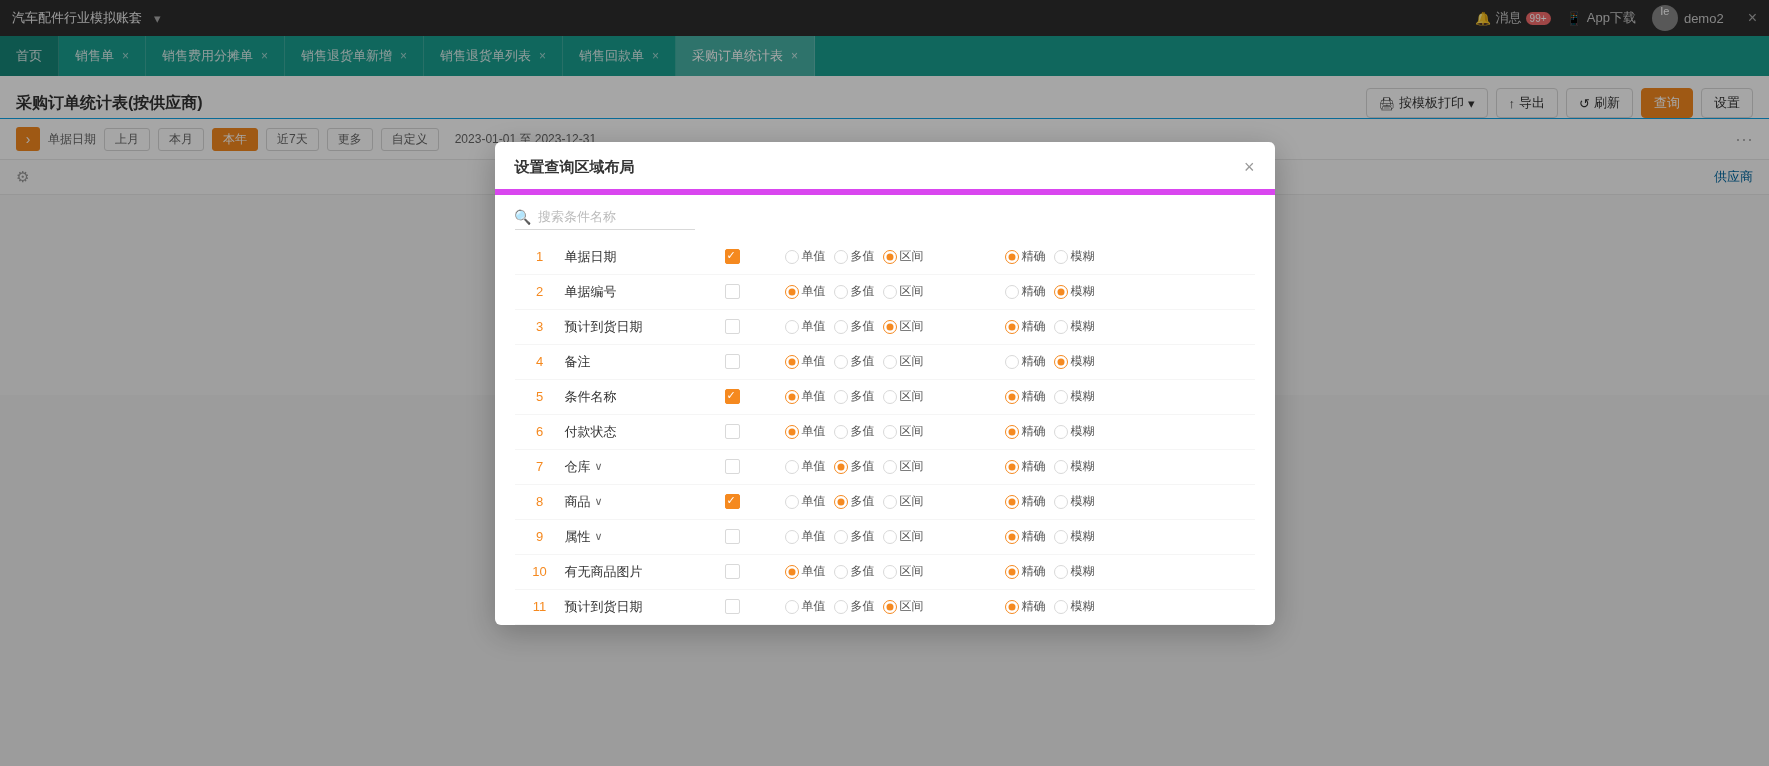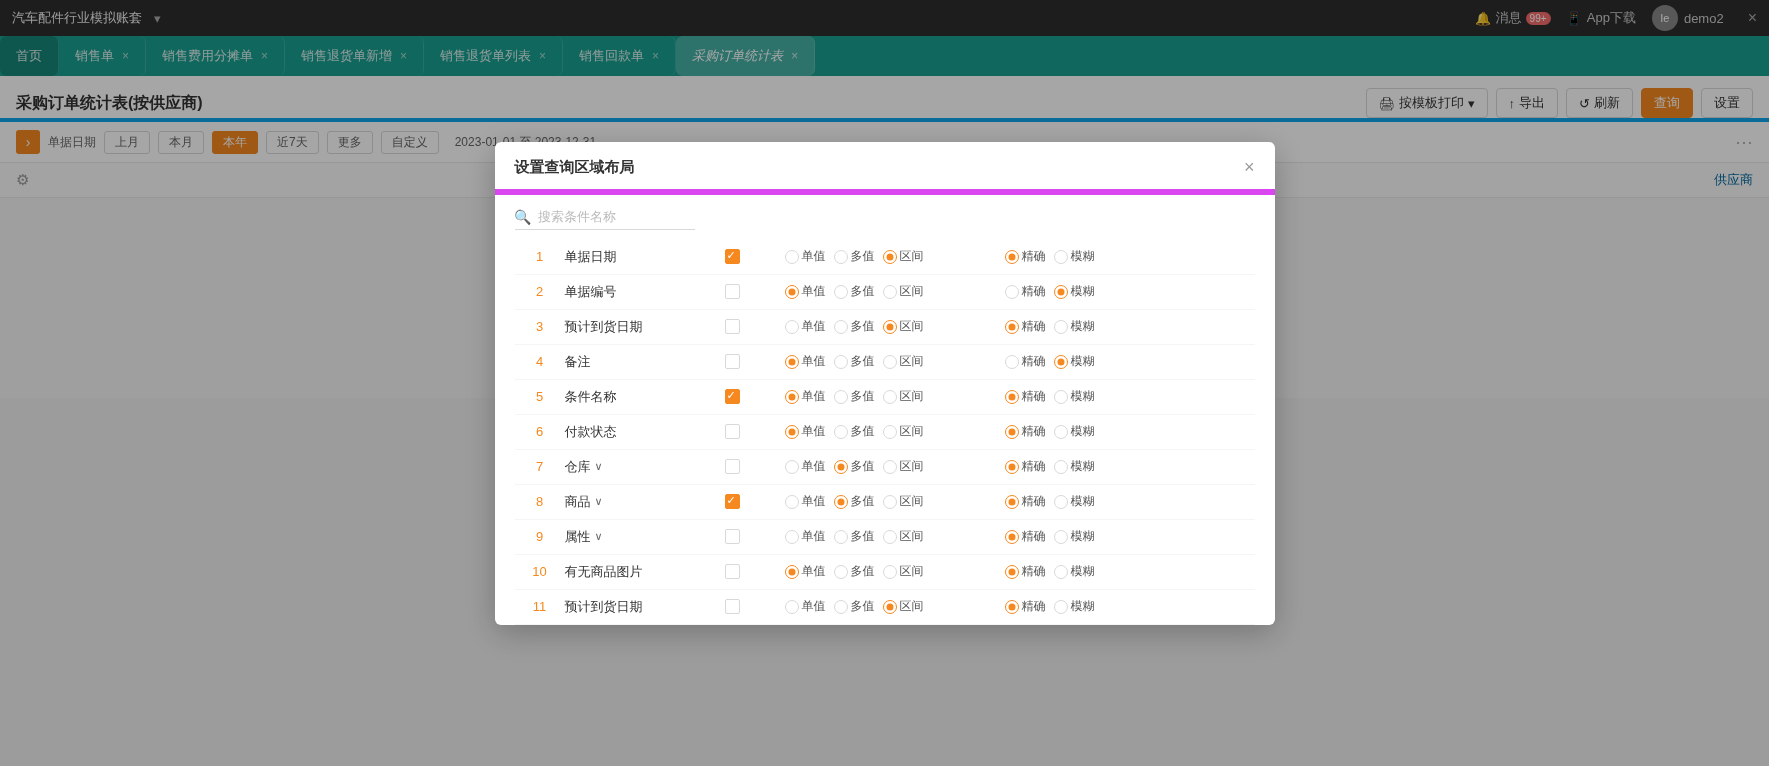--- a/index.html
+++ b/index.html
@@ -15,52 +15,51 @@
       padding: 0 12px;
       color: #ccc;
     }
     .top-bar-left { display: flex; align-items: center; gap: 8px; }
     .top-bar-title { font-size: 13px; color: #eee; }
     .top-bar-dropdown { color: #aaa; margin-left: 4px; }
     .top-bar-right { display: flex; align-items: center; gap: 16px; font-size: 13px; color: #ccc; }
     .notification-btn { display: flex; align-items: center; gap: 4px; cursor: pointer; }
     .badge { background: #f56c6c; color: #fff; font-size: 10px; border-radius: 8px; padding: 1px 4px; }
     .app-download { display: flex; align-items: center; gap: 4px; cursor: pointer; }
-    .user-avatar { width: 26px; height: 26px; border-radius: 50%; background: #888; display: flex; align-items: center; justify-content: center; color: #fff; font-size: 11px; }
+    .user-avatar { width: 26px; height: 26px; border-radius: 50%; background: #888; display: flex; justify-content: center; color: #fff; font-size: 11px; }
     .close-top { color: #aaa; cursor: pointer; font-size: 16px; margin-left: 8px; }
 
     
     .tab-bar {
       background: #1a9e8f;
       height: 40px;
       display: flex;
       align-items: stretch;
       padding: 0 0;
     }
     .tab-item {
       display: flex;
       align-items: center;
       padding: 0 16px;
       color: rgba(255,255,255,0.85);
       font-size: 13px;
       cursor: pointer;
       border-right: 1px solid rgba(255,255,255,0.15);
       gap: 6px;
       white-space: nowrap;
-      border-radius: 7px;
-    }
-    .tab-item.active { background: rgba(255,255,255,0.2); color: #fff; font-style: italic; }
+    }
+    .tab-item.active { background: rgba(255,255,255,0.2); color: #fff; }
     .tab-close { font-size: 12px; opacity: 0.7; margin-left: 2px; }
     .tab-home { background: rgba(0,0,0,0.15); }
 
     
     .page-header {
       background: #fff;
       padding: 12px 16px 0 16px;
-      border-bottom: 4px solid #0ea5e9;
+      border-bottom: 1px solid #0ea5e9;
       display: flex;
       align-items: center;
       justify-content: space-between;
     }
     .page-title { font-size: 16px; font-weight: bold; color: #333; }
     .page-actions { display: flex; align-items: center; gap: 8px; }
     .action-btn {
       display: flex; align-items: center; gap: 4px;
       padding: 5px 12px; border-radius: 4px; cursor: pointer;
       font-size: 13px; border: 1px solid #d9d9d9;

